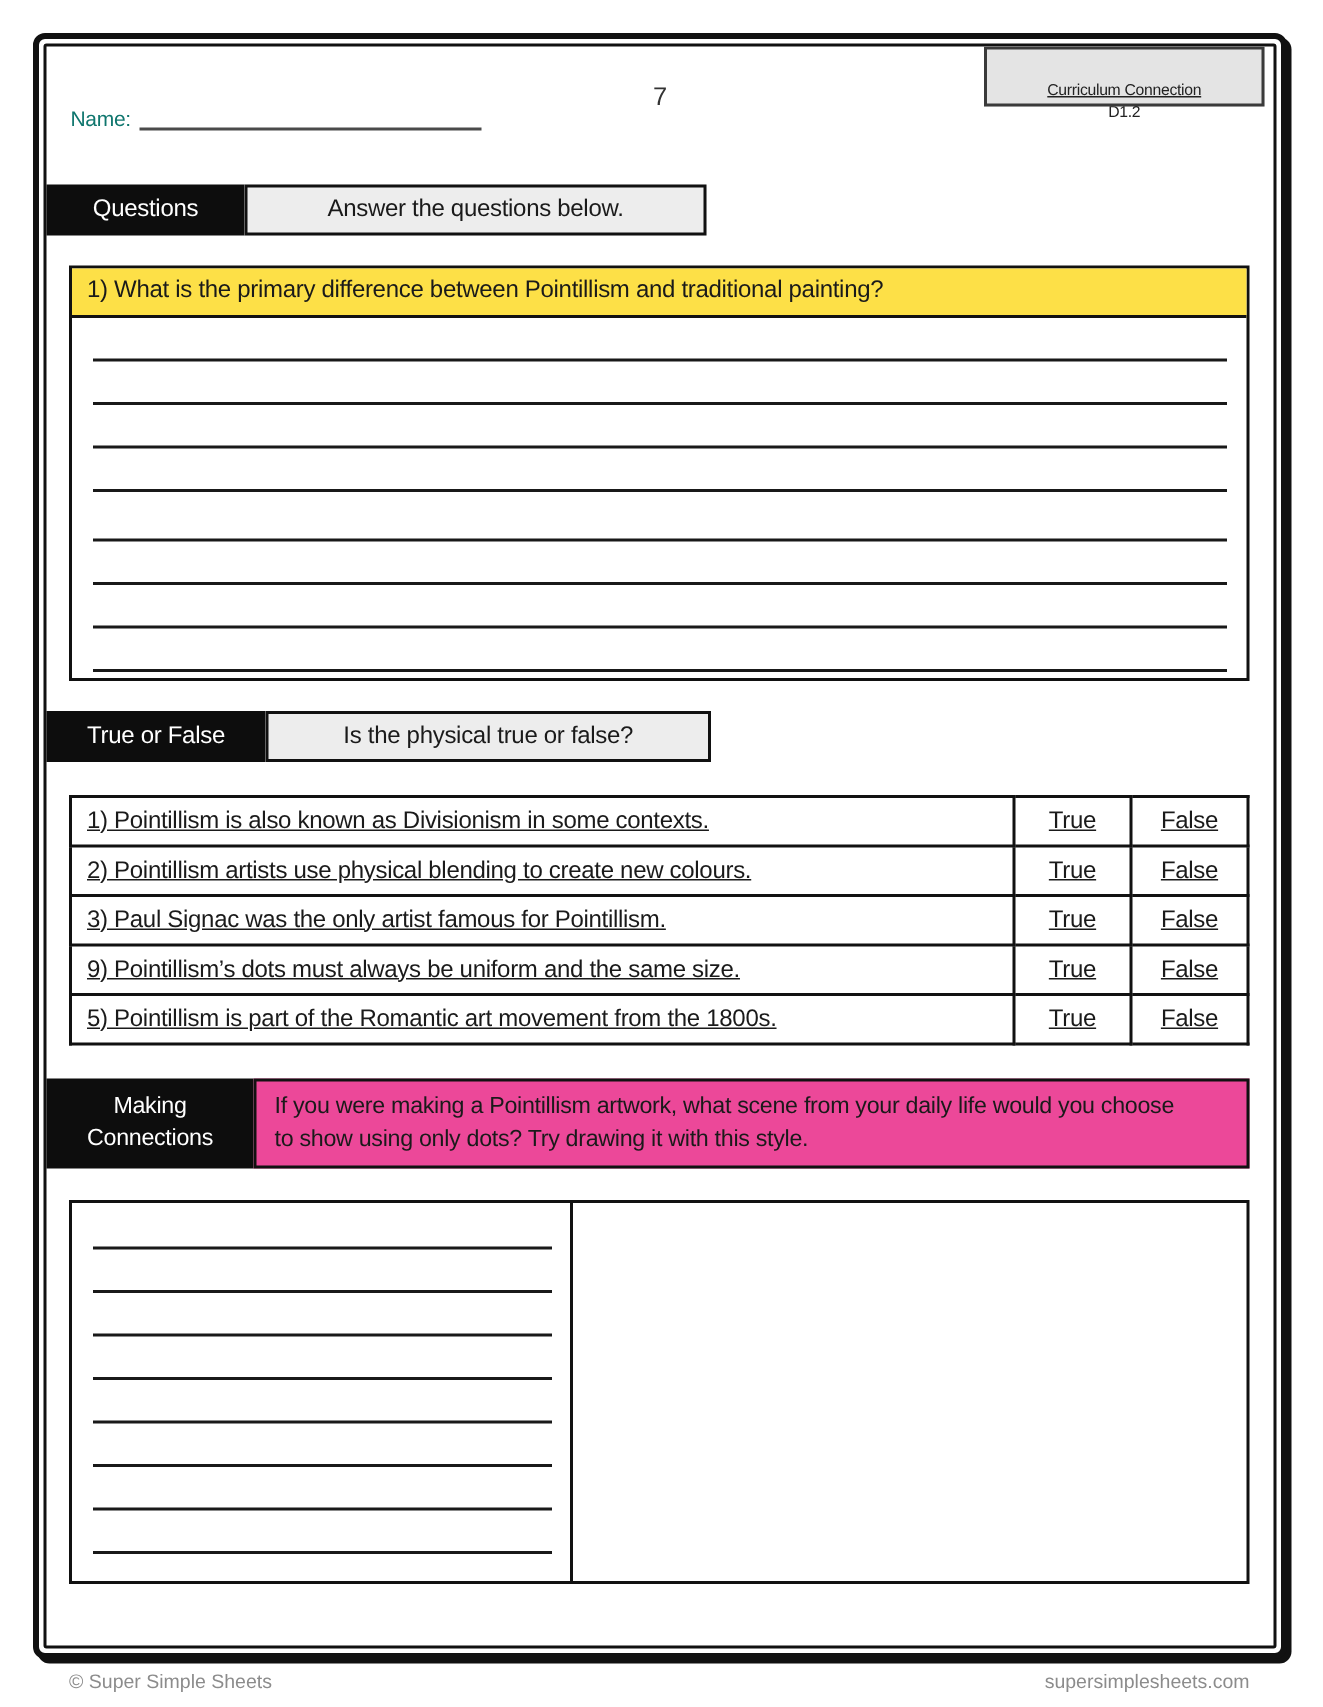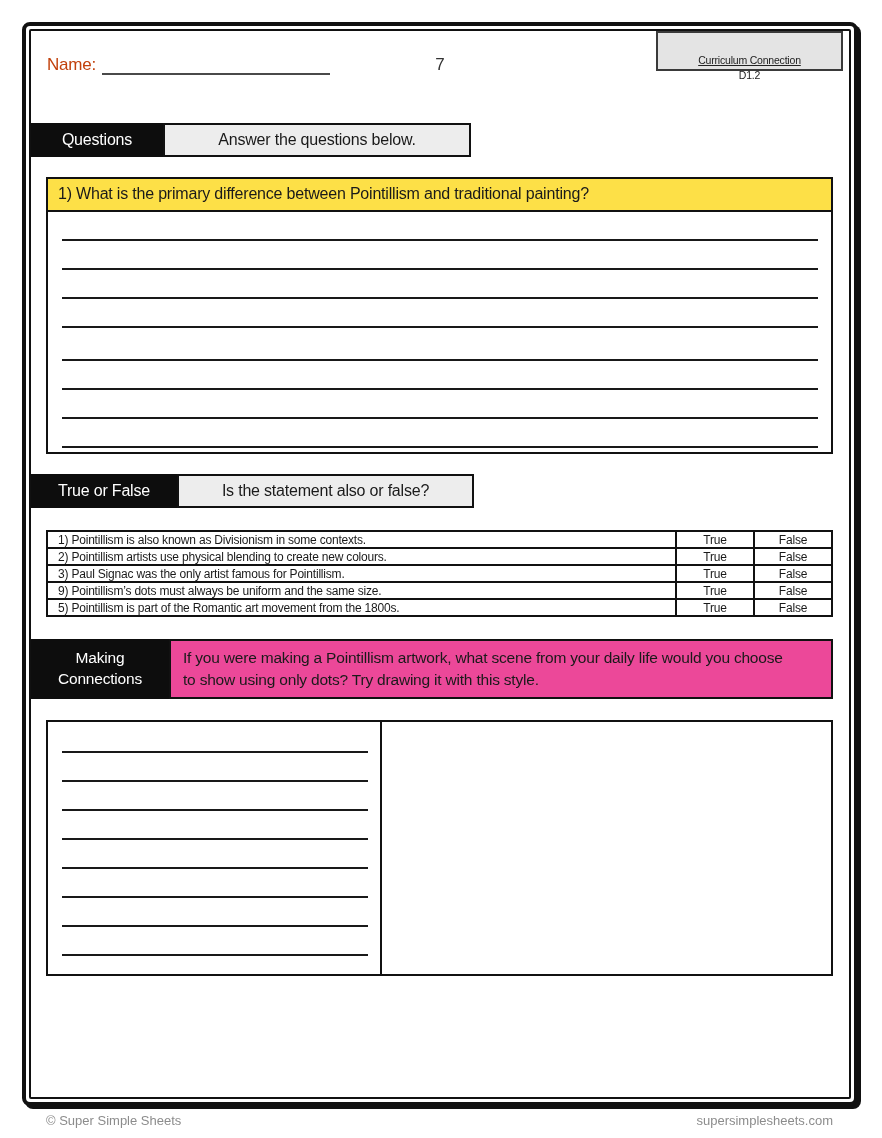--- a/index.html
+++ b/index.html
@@ -15,23 +15,23 @@
     box-shadow:3px 3px 0 0 #111;
     background:#fff;
   }
   .page-inner {
     position:absolute; left:3px; top:3px; right:3px; bottom:3px;
     border:2px solid #111; border-radius:2px;
   }
   
   .header { position:relative; height:72px; }
   .name-area {
-    position:absolute; left:16px; top:24px;
+    position:absolute; left:16px; top:36px;
     display:flex; align-items:flex-end;
-    font-size:17px; color:#c2410c;
+    font-size:14px; color:#0f766e;
   }
   .name-rule { width:228px; border-bottom:2px solid #4a4a4a; height:20px; margin-left:6px; }
   .page-num {
     position:absolute; left:50%; transform:translateX(-50%); top:24px;
     font-size:17px; color:#333;
   }
   .curriculum-box {
     position:absolute; right:6px; top:0px; width:187px; height:40px;
     background:#e4e4e4; border:2px solid #3a3a3a;
     text-align:center; padding-top:20px;
@@ -62,22 +62,23 @@
   .q-header.mid { border-top:2px solid #111; }
   .answer-area { padding:2px 13px 4px 14px; }
   .answer-line { height:29px; border-bottom:2px solid #191919; }
   .answer-line.first { height:27px; }
   
   .tf-table {
     margin:22px 16px 0 15px; width:787px;
     border-collapse:collapse;
   }
   .tf-table td {
-    border:2px solid #111; height:17px; font-size:12px;
+    border:2px solid #111; height:33px; font-size:16px;
     background:#fff;
+    text-decoration:underline;
   }
   .td-statement { padding-left:10px; }
   .td-choice { width:78px; text-align:center; }
   
   .mc-row { display:flex; align-items:stretch; margin:22px 16px 0 0; }
   .mc-label { flex:0 0 138px; font-size:15.5px; padding:4px 6px; }
   .mc-instruction {
     flex:1; background:#ec4899; border:2px solid #111;
     font-size:15.5px; line-height:1.42; padding:6px 12px;
     display:flex; align-items:center;
@@ -132,21 +133,21 @@
       <div class="answer-area">
         <div class="answer-line first"></div>
         <div class="answer-line"></div>
         <div class="answer-line"></div>
         <div class="answer-line"></div>
       </div>
     </div>
 
     <div class="label-row">
       <div class="black-label lbl-tf">True or False</div>
-      <div class="gray-label ins-tf">Is the statement also or false?</div>
+      <div class="gray-label ins-tf">Is the physical true or false?</div>
     </div>
 
     <table class="tf-table">
       <tbody>
         <tr>
           <td class="td-statement">1) Pointillism is also known as Divisionism in some contexts.</td>
           <td class="td-choice">True</td>
           <td class="td-choice">False</td>
         </tr>
         <tr>

